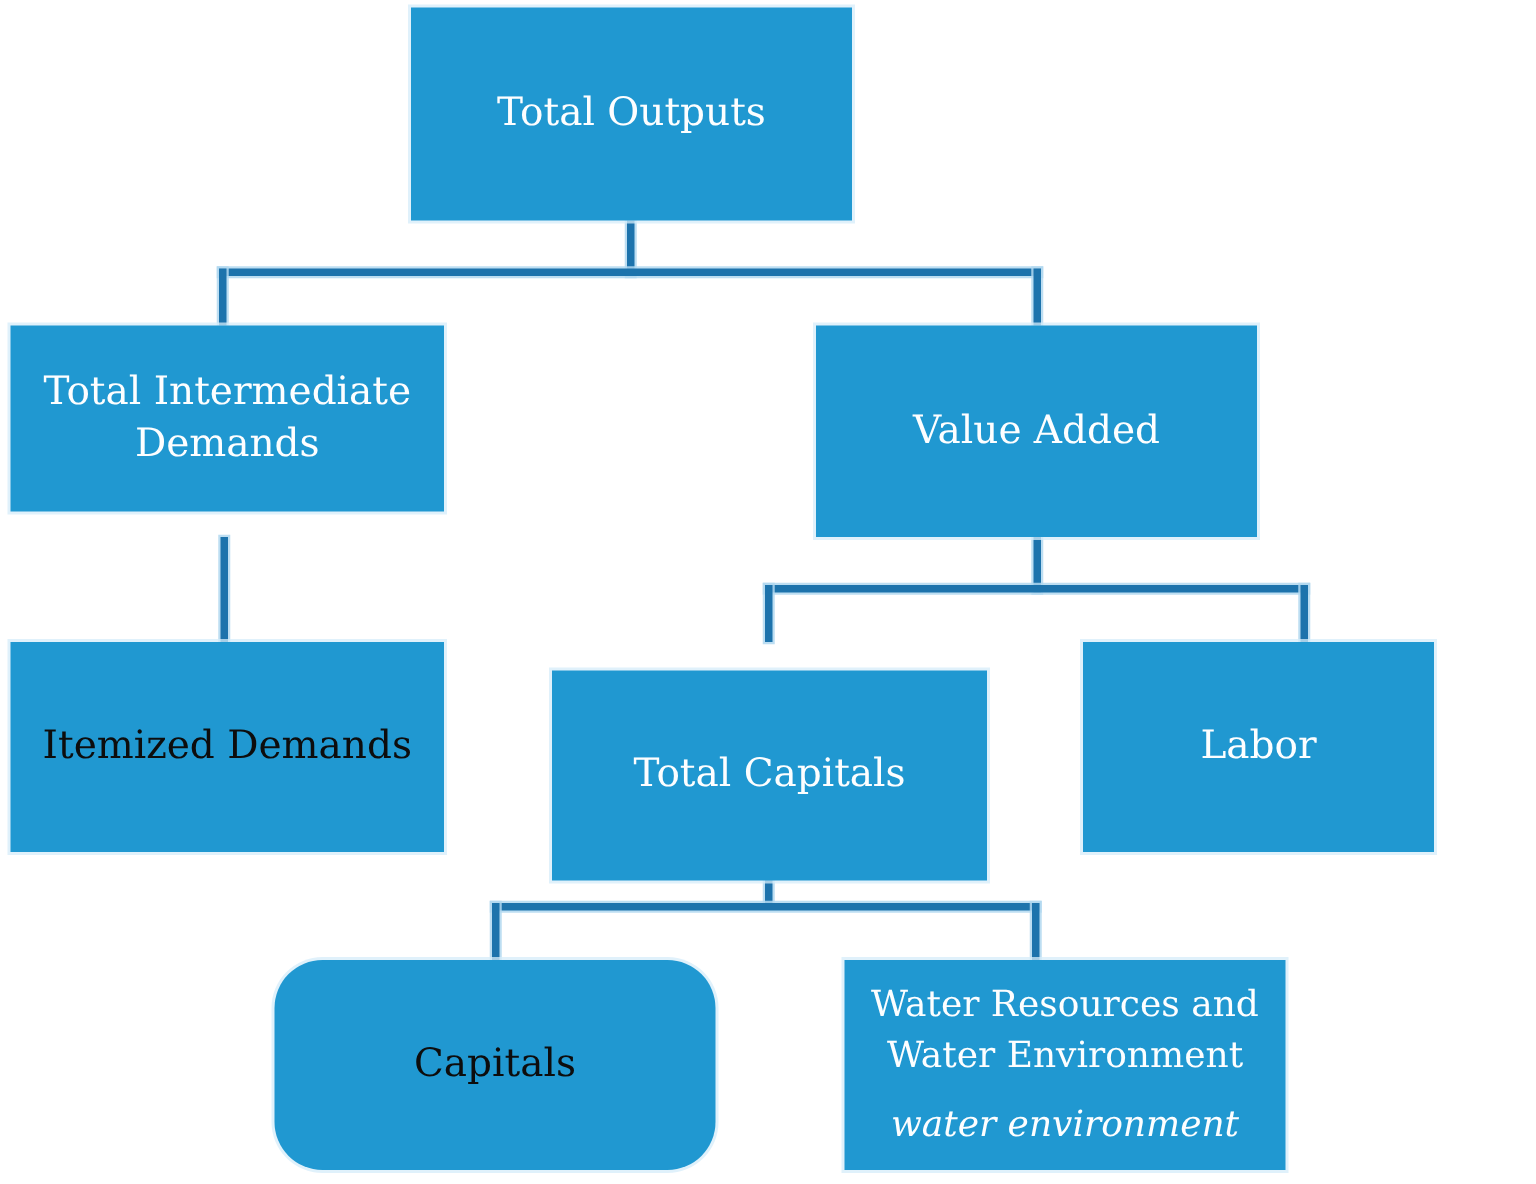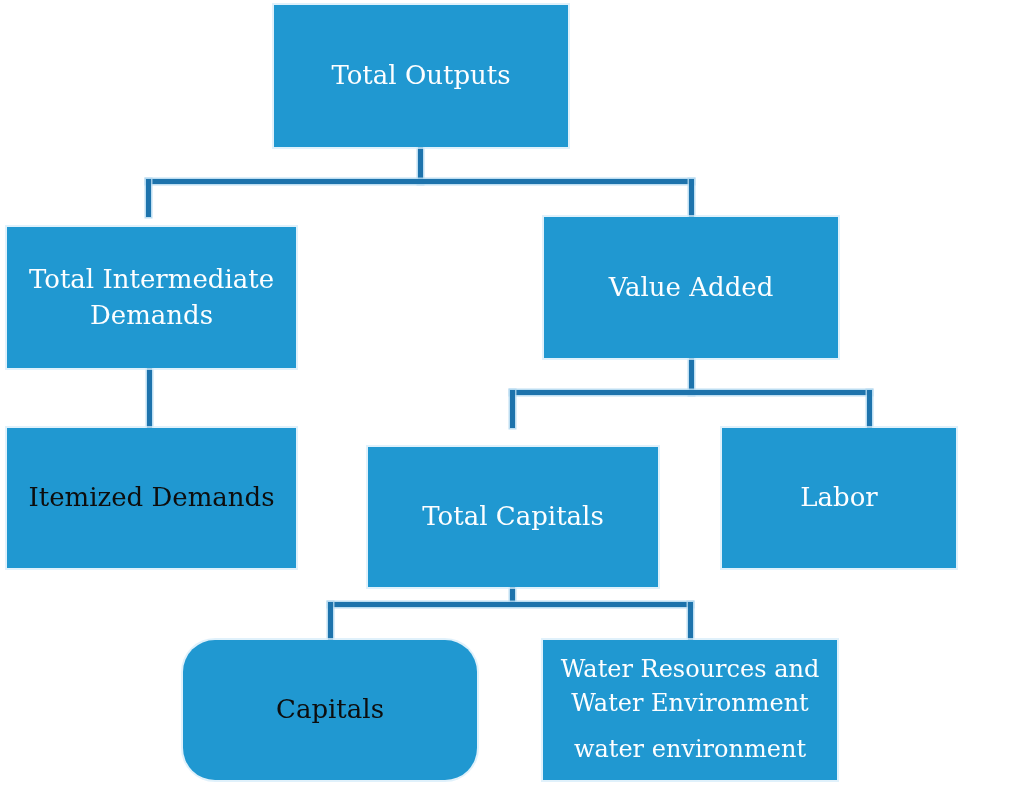--- a/index.html
+++ b/index.html
@@ -23,32 +23,32 @@
     display:flex;flex-direction:column;
     align-items:center;justify-content:center;
     text-align:center;
     box-sizing:border-box;
     padding:4px 12px;
     font-size:26px;
     color:var(--text-light);
     line-height:1.35;
   }
   .node.dark{color:var(--text-dark);}
-  .node .sublabel{margin-top:13px;}
+  .node .sublabel{margin-top:13px;font-style:italic;}
   .node.small-text{font-size:24px;line-height:1.4;}
 
   
   #n-total-outputs{left:274px;top:5px;width:294px;height:142px;}
-  #n-total-intermediate-demands{left:7px;top:227px;width:289px;height:141px;}
+  #n-total-intermediate-demands{left:7px;top:217px;width:289px;height:124px;}
   #n-value-added{left:544px;top:217px;width:294px;height:141px;}
   #n-itemized-demands{left:7px;top:428px;width:289px;height:140px;}
   #n-total-capitals{left:368px;top:428px;width:290px;height:140px;margin-top:19px;}
   #n-labor{left:722px;top:428px;width:234px;height:140px;}
   #n-capitals{left:183px;top:640px;width:294px;height:140px;border-radius:32px;}
-  #n-water{left:543px;top:640px;width:294px;height:140px;}
+  #n-water{left:563px;top:640px;width:294px;height:140px;}
 
   
   .conn{
     position:absolute;
     background:var(--connector);
     box-shadow:0 0 0 1.5px rgba(178,216,240,0.85);
   }
   
   #c1-stub {left:418px;top:147px;width:5px;height:37px;}
   #c1-hbar {left:146px;top:179px;width:548px;height:5px;}

